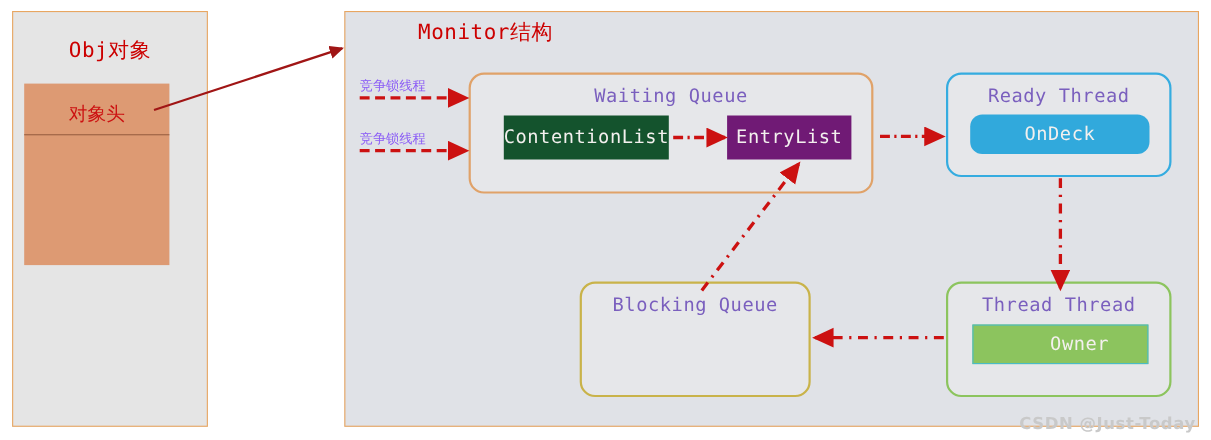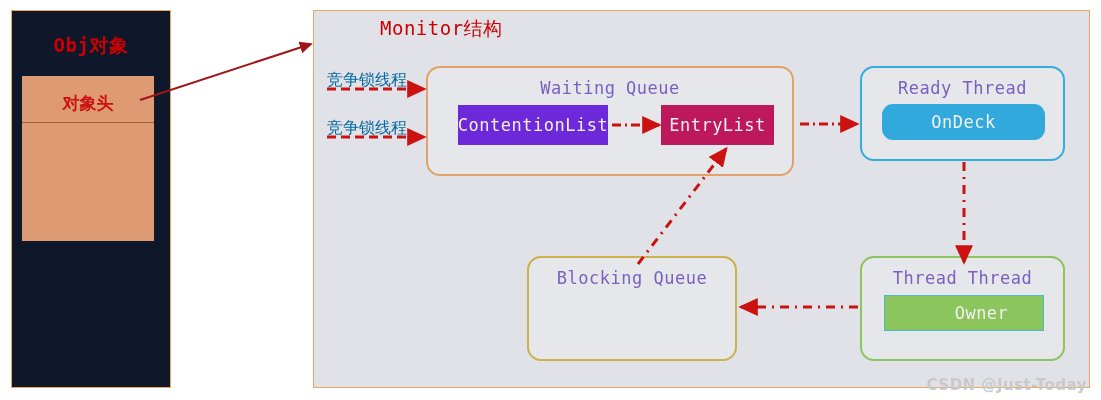--- a/index.html
+++ b/index.html
@@ -16,26 +16,25 @@
     height: 400px;
     background: #ffffff;
     overflow: hidden;
   }
 
   
   .obj-panel {
     position: absolute;
     left: 11px;
     top: 10px;
-    width: 160px;
+    width: 178px;
     height: 378px;
-    background: #0f172a;
+    background: #e5e5e5;
     border: 1px solid #e8a661;
     box-sizing: border-box;
-    font-weight: bold;
   }
   .obj-title {
     position: absolute;
     left: 0;
     top: 22px;
     width: 100%;
     text-align: center;
     color: #cc0000;
     font-size: 19px;
     font-family: "DejaVu Sans Mono", monospace;
@@ -149,28 +148,28 @@
     color: #f3f0ee;
     font-size: 17px;
     font-family: "DejaVu Sans Mono", monospace;
     letter-spacing: 0.5px;
   }
   .contention-list {
     left: 458px;
     top: 105px;
     width: 150px;
     height: 40px;
-    background: #6d28d9;
+    background: #14532d;
   }
   .entry-list {
     left: 661px;
     top: 105px;
     width: 113px;
     height: 40px;
-    background: #be185d;
+    background: #701a75;
   }
   .on-deck {
     left: 882px;
     top: 104px;
     width: 163px;
     height: 36px;
     background: #31a9dc;
     border-radius: 11px;
   }
   .wait-set {
@@ -187,22 +186,22 @@
     width: 160px;
     height: 36px;
     background: #8cc45e;
     border: 1px solid #49bcc6;
     padding-left: 35px;
   }
 
   
   .thread-label {
     position: absolute;
-    color: #0369a1;
-    font-size: 16px;
+    color: #8b5cf6;
+    font-size: 12px;
     font-family: "DejaVu Sans", sans-serif;
     white-space: nowrap;
   }
   .thread-label-1 { left: 327px; top: 70px; }
   .thread-label-2 { left: 327px; top: 118px; }
 
   
   #arrows {
     position: absolute;
     left: 0;

